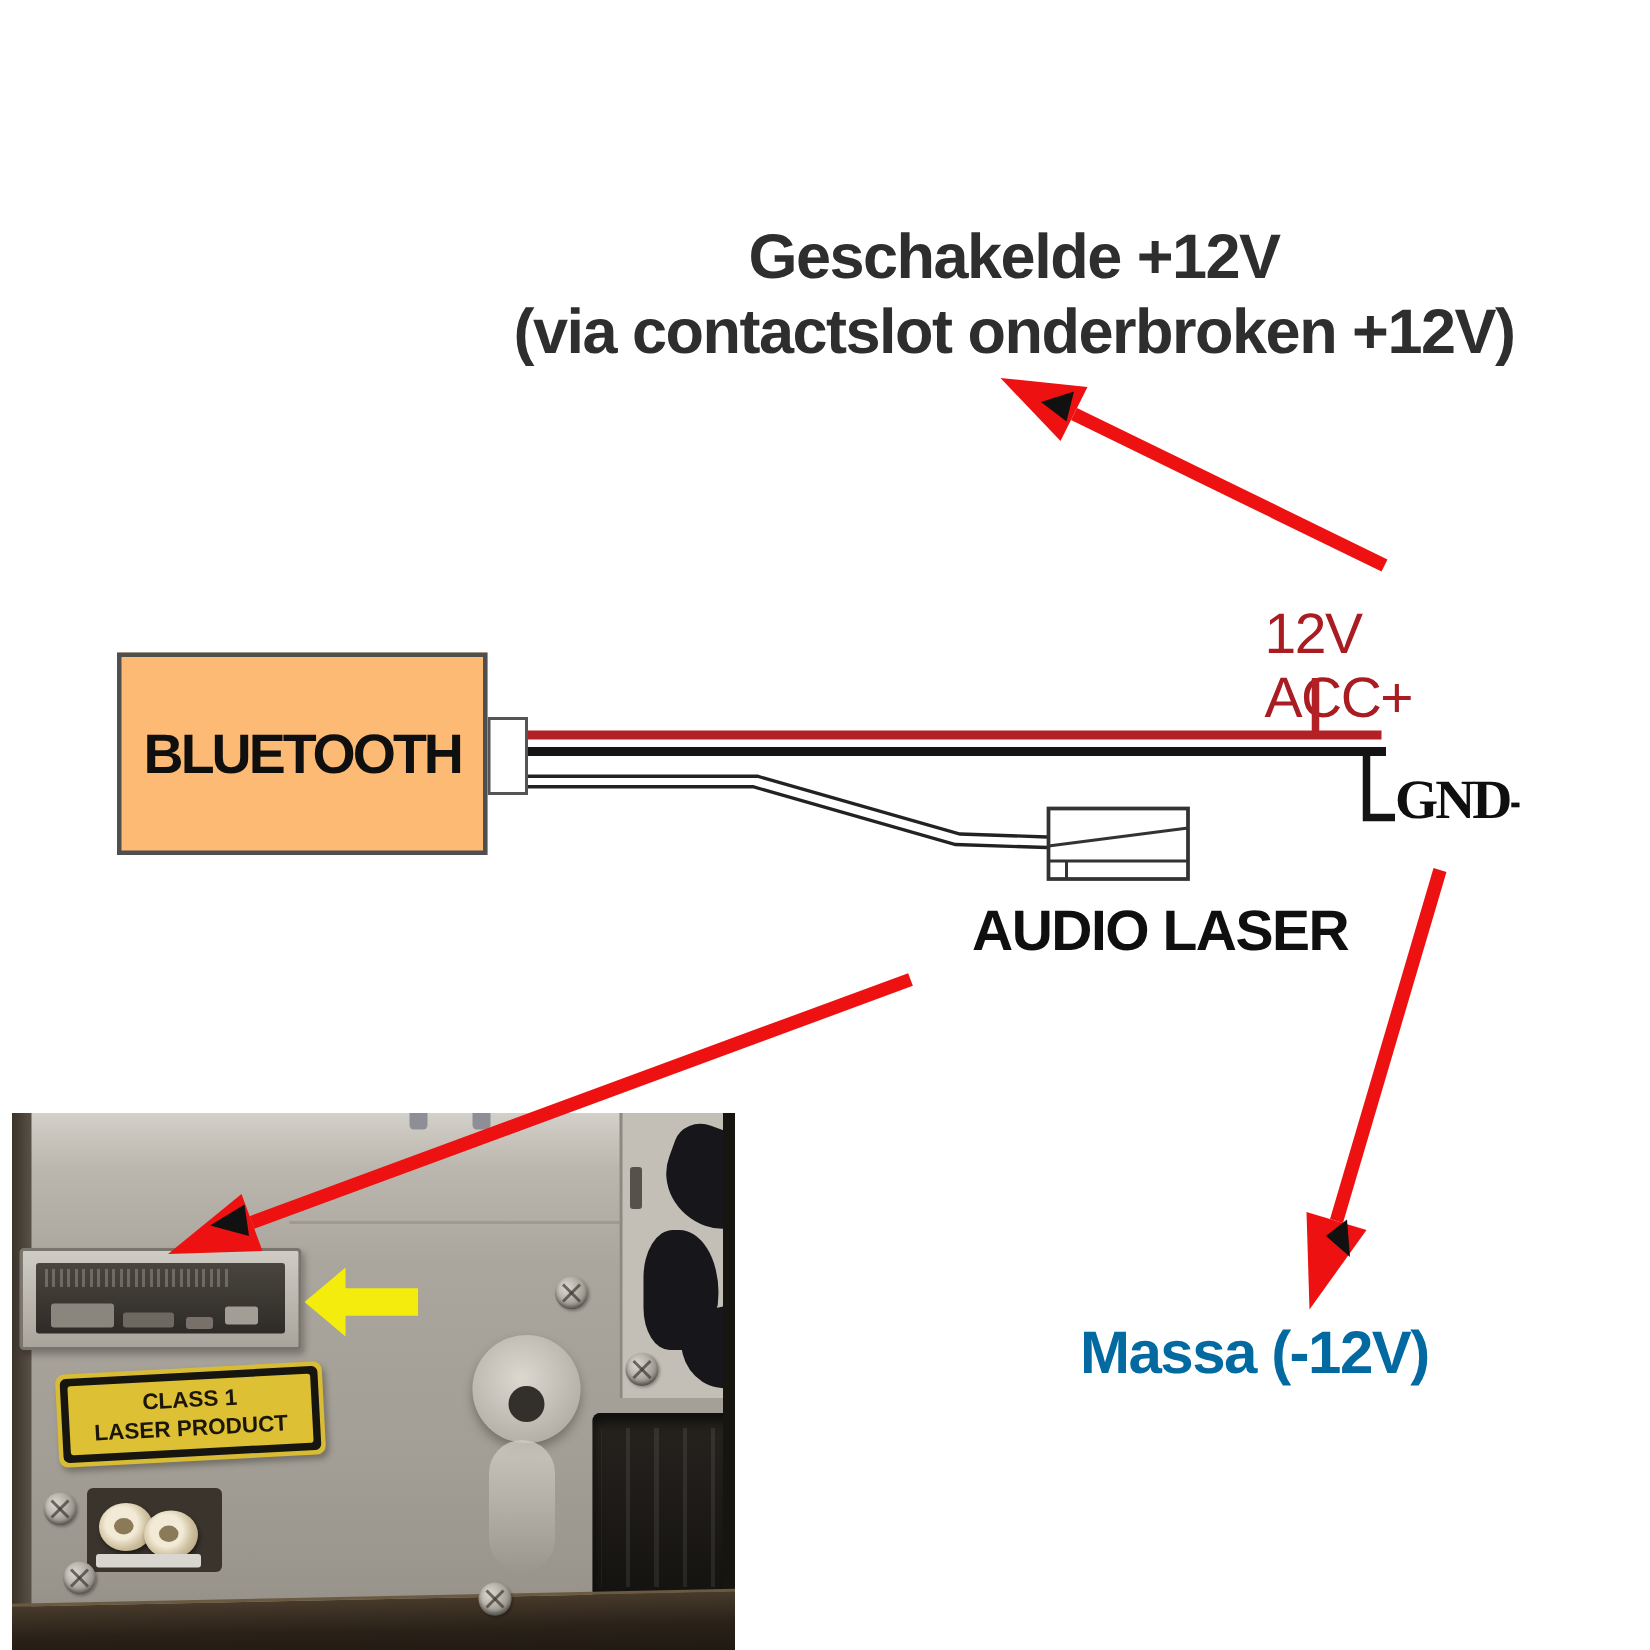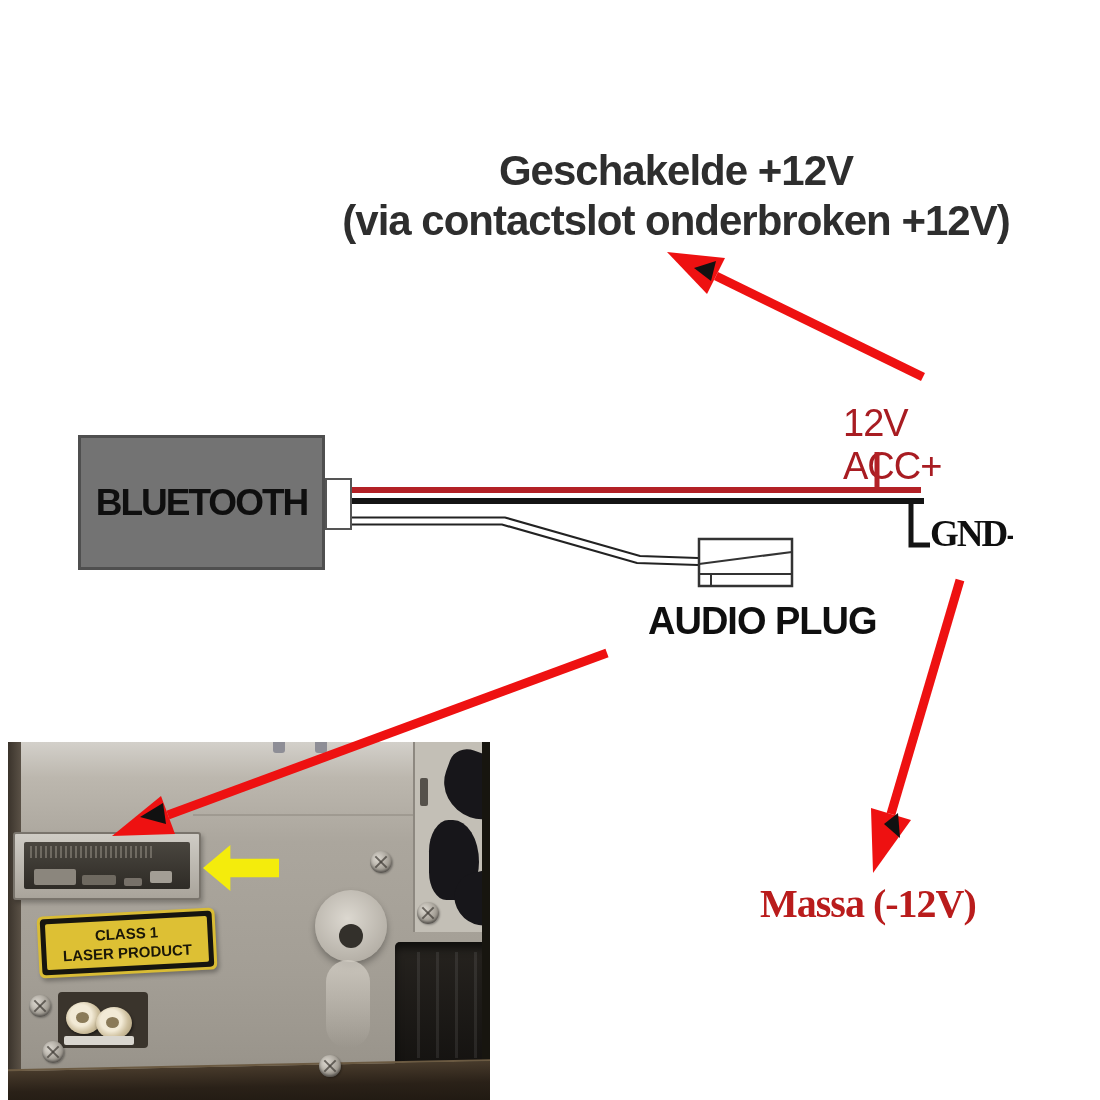--- a/index.html
+++ b/index.html
@@ -7,25 +7,25 @@
   #canvas{position:relative;width:1013px;height:1100px;background:#ffffff;overflow:hidden;}
 
   
   .title-block{position:absolute;left:176px;top:146px;width:1000px;text-align:center;
     font-weight:bold;color:#2e2e2e;font-size:42px;line-height:50px;letter-spacing:-1px;}
   .blocky{font-weight:bold;letter-spacing:-2px;color:#0f0f0f;}
   .acc-label{position:absolute;left:843px;top:402px;font-size:38px;font-weight:normal;
     color:#a81c22;letter-spacing:-1px;}
   .gnd-label{position:absolute;left:930px;top:512px;font-size:37px;font-family:Liberation Serif, serif;}
   .audioplug-label{position:absolute;left:648px;top:600px;font-size:38px;letter-spacing:-1px;}
-  .massa-label{position:absolute;left:760px;top:880px;font-size:40px;font-weight:bold;
-    color:#b91c1c;letter-spacing:-1px;font-family:Liberation Serif, serif;}
-
-  
-  .bt-box{position:absolute;left:78px;top:435px;width:247px;height:135px;background:#737373;
+  .massa-label{position:absolute;left:720px;top:880px;font-size:40px;font-weight:bold;
+    color:#0369a1;letter-spacing:-1px;}
+
+  
+  .bt-box{position:absolute;left:78px;top:435px;width:247px;height:135px;background:#fdba74;
     border:3px solid #4f4f4f;display:flex;align-items:center;justify-content:center;box-sizing:border-box;}
   .bt-box span{font-size:37px;}
   .bt-tab{position:absolute;left:325px;top:478px;width:27px;height:52px;background:#fff;
     border:2px solid #555;box-sizing:border-box;}
 
   
   #wires{position:absolute;left:0;top:0;z-index:5;}
 
   
   .photo{position:absolute;left:8px;top:742px;width:482px;height:358px;overflow:hidden;z-index:1;
@@ -209,16 +209,16 @@
 
     <g>
       <line x1="960" y1="580" x2="891" y2="814" stroke="#ee1111" stroke-width="9"></line>
       <polygon points="873,873 871,808 911,820" fill="#ee1111"></polygon>
       <polygon points="884,824 898,813 900,838" fill="#111"></polygon>
     </g>
   </svg>
 
   <div class="acc-label">12V ACC+</div>
   <div class="gnd-label blocky">GND-</div>
-  <div class="audioplug-label blocky">AUDIO PLUG</div>
+  <div class="audioplug-label blocky">AUDIO LASER</div>
   <div class="massa-label">Massa (-12V)</div>
 
 </div>
 
 </body></html>

